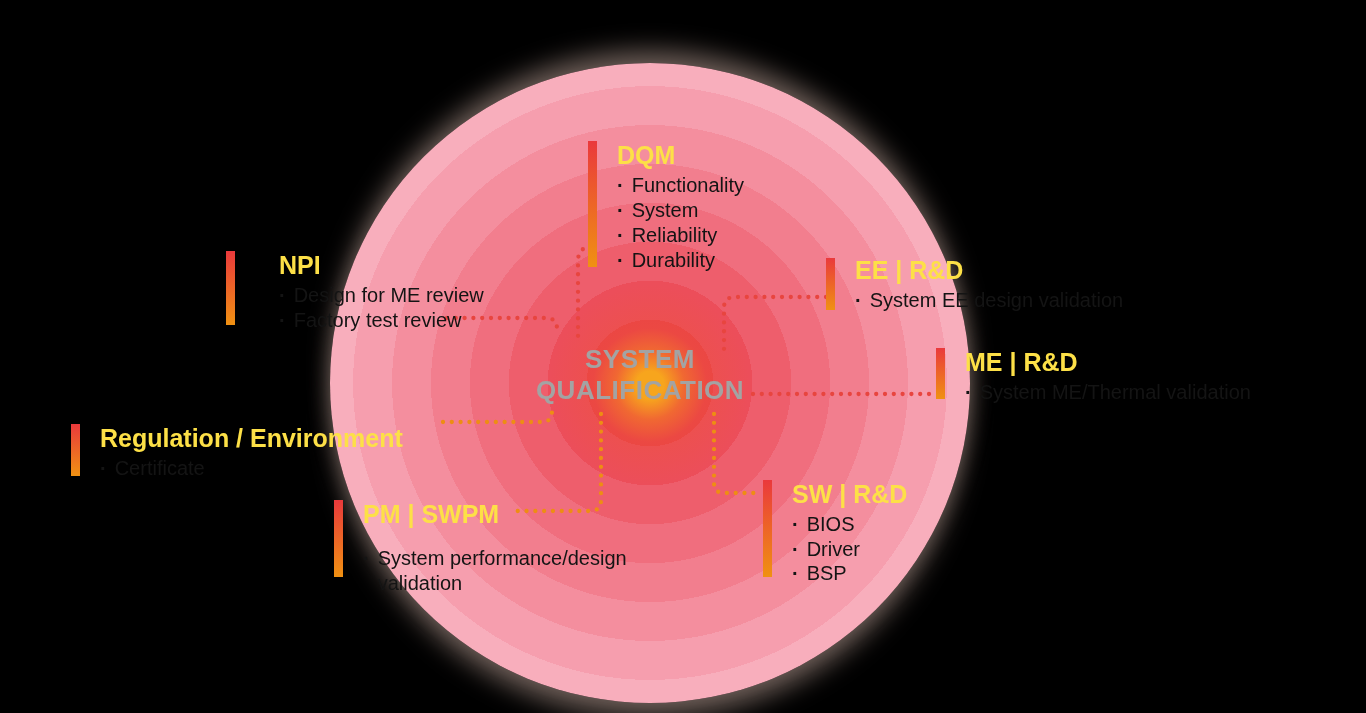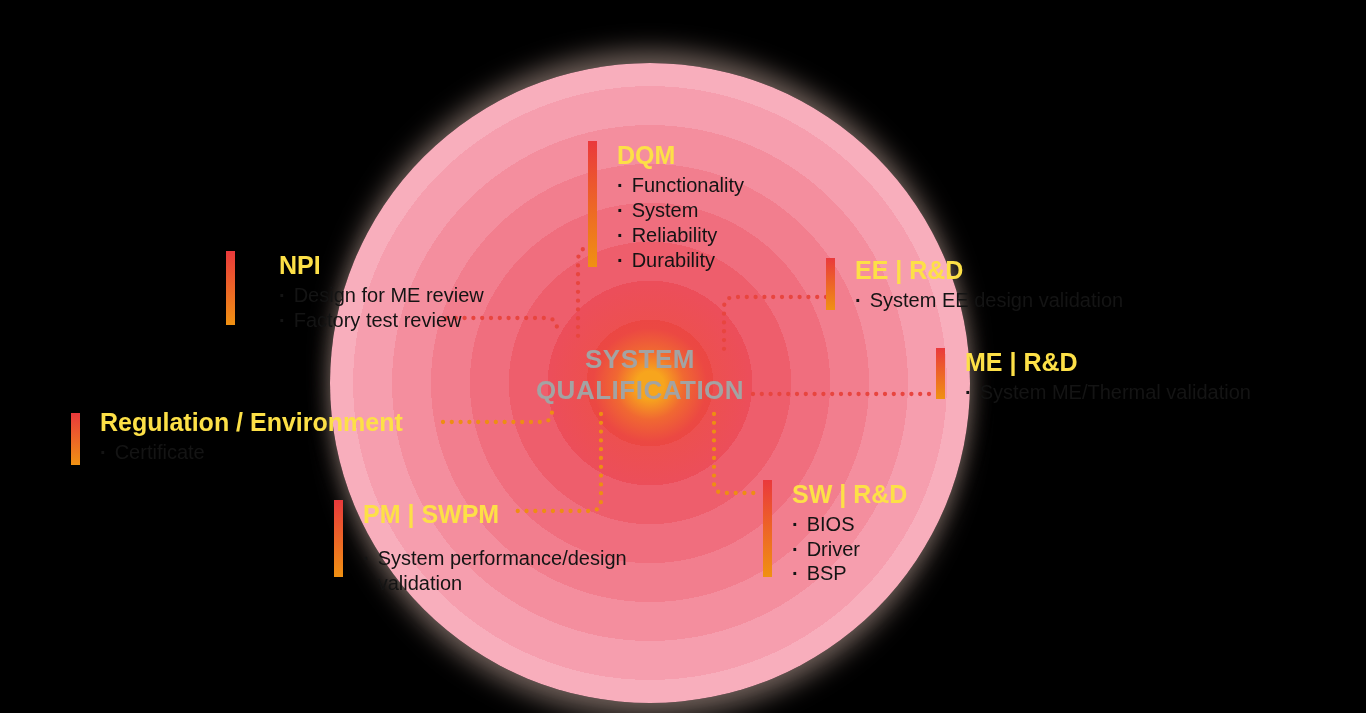--- a/index.html
+++ b/index.html
@@ -127,21 +127,21 @@
     <div class="bar" style="height:51px;"></div>
     <div class="content">
       <div class="g-title">ME | R&amp;D</div>
       <div class="g-item">
           <span class="dot">·</span>
           <span>System ME/Thermal validation</span>
         </div>
     </div>
   </div>
 
-  <div class="group g-reg" style="left:71px;top:408px;align-items:flex-end;">
+  <div class="group g-reg" style="left:71px;top:424px;">
     <div class="bar" style="height:52px;"></div>
     <div class="content">
       <div class="g-title">Regulation / Environment</div>
       <div class="g-item">
           <span class="dot">·</span>
           <span>Certificate</span>
         </div>
     </div>
   </div>
 

